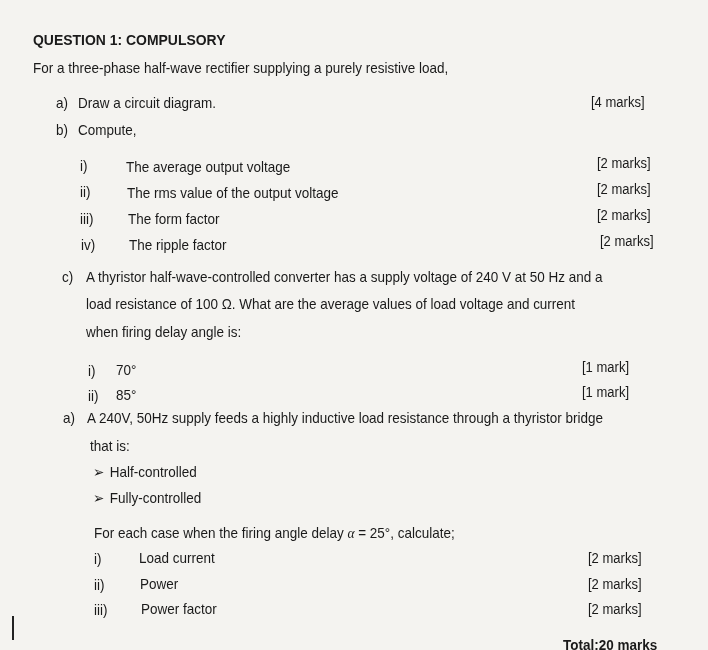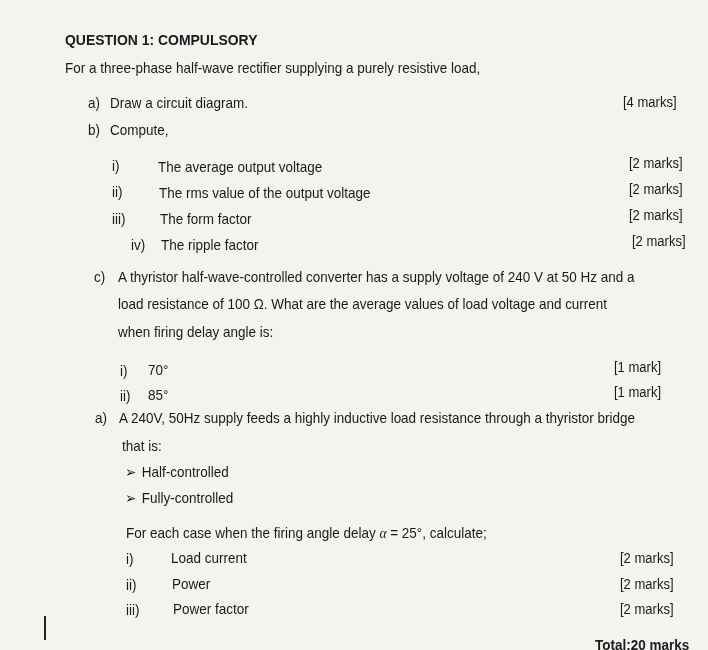--- a/index.html
+++ b/index.html
@@ -3,21 +3,21 @@
 <meta charset="utf-8">
 <style>
   html, body { margin: 0; padding: 0; }
   body {
     width: 708px; height: 650px; overflow: hidden;
     background: #f4f3f0;
     font-family: "Liberation Sans", sans-serif;
     color: #1a1a1a;
     position: relative;
   }
-  .page { position: absolute; inset: 0; margin-left: 32px; }
+  .page { position: absolute; inset: 0; }
   .t { position: absolute; white-space: nowrap; font-size: 14.5px; line-height: 18px; transform: scaleX(0.93); transform-origin: left center; }
   .b { font-weight: bold; }
   .heading { font-size: 15px; font-weight: bold; }
   .mark { font-size: 14px; }
   .edge-mark { position: absolute; left: 12px; top: 616px; width: 2px; height: 24px; background: #222; }
   .arrow { display: inline-block; width: 14px; }
   i.alpha { font-family: "Liberation Serif", serif; font-style: italic; }
 </style>
 </head>
 <body>
@@ -39,21 +39,21 @@
   <div class="t mark" style="left:597px; top:154px;">[2 marks]</div>
 
   <div class="t" style="left:80px; top:183px;">ii)</div>
   <div class="t" style="left:127px; top:184px;">The rms value of the output voltage</div>
   <div class="t mark" style="left:597px; top:180px;">[2 marks]</div>
 
   <div class="t" style="left:80px; top:210px;">iii)</div>
   <div class="t" style="left:128px; top:210px;">The form factor</div>
   <div class="t mark" style="left:597px; top:206px;">[2 marks]</div>
 
-  <div class="t" style="left:99px; top:236px;">iv)</div>
+  <div class="t" style="left:81px; top:236px;">iv)</div>
   <div class="t" style="left:129px; top:236px;">The ripple factor</div>
   <div class="t mark" style="left:600px; top:232px;">[2 marks]</div>
 
   <div class="t" style="left:62px; top:268px;">c)</div>
   <div class="t" style="left:86px; top:268px;">A thyristor half-wave-controlled converter has a supply voltage of 240 V at 50 Hz and a</div>
   <div class="t" style="left:86px; top:295px;">load resistance of 100 Ω. What are the average values of load voltage and current</div>
   <div class="t" style="left:86px; top:323px;">when firing delay angle is:</div>
 
   <div class="t" style="left:88px; top:362px;">i)</div>
   <div class="t" style="left:116px; top:361px;">70°</div>

